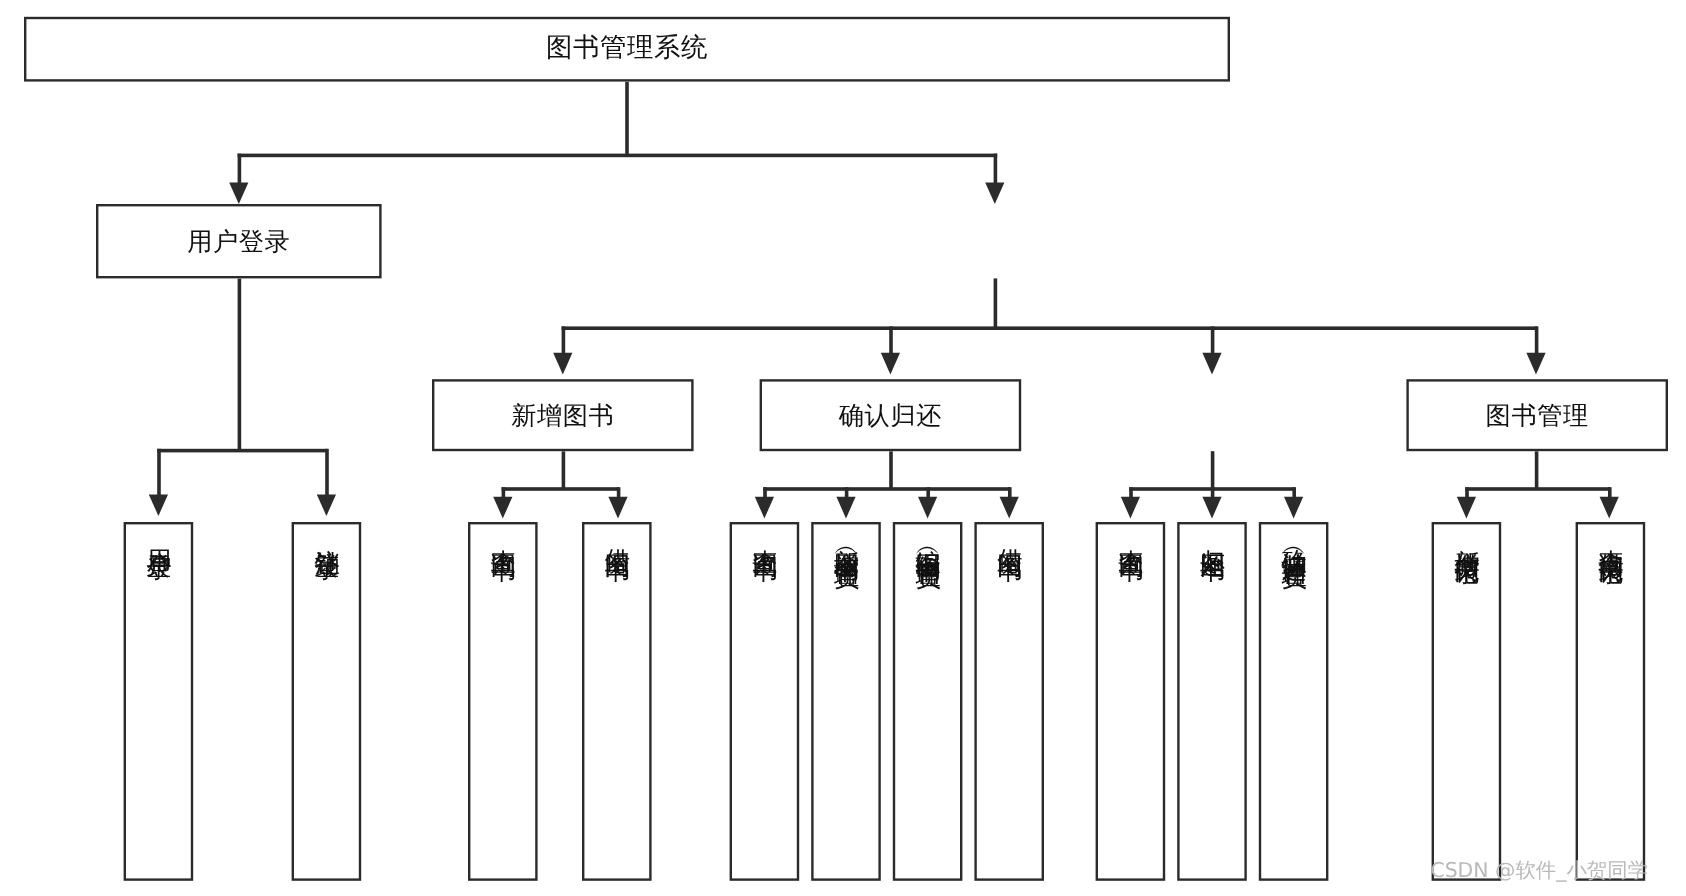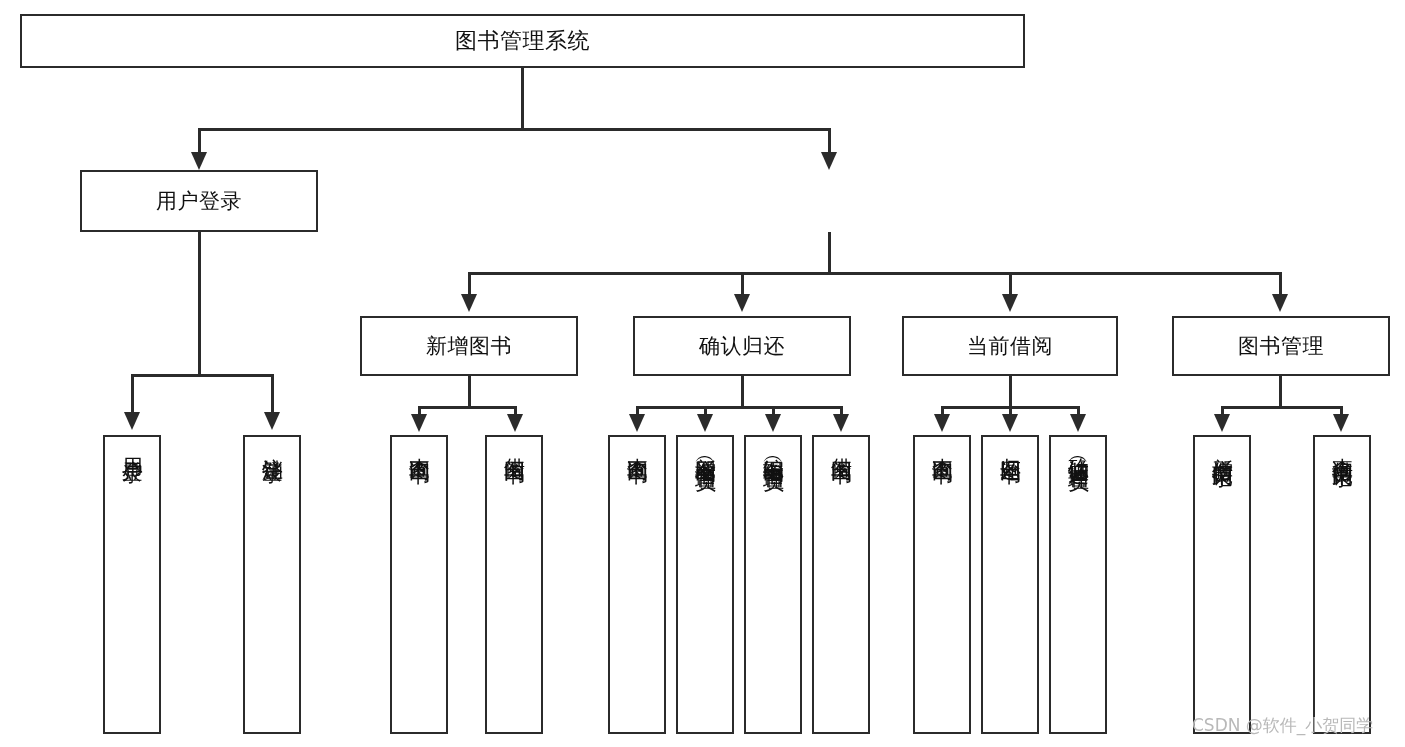--- a/index.html
+++ b/index.html
@@ -156,23 +156,20 @@
 
 
   <div class="node h" style="left:360px; top:316px; width:218px; height:60px;">
     <span class="label">新增图书</span>
   </div>
 
   <div class="node h" style="left:633px; top:316px; width:218px; height:60px;">
     <span class="label">确认归还</span>
   </div>
 
-  <div class="node h" style="left:902px; top:316px; width:216px; height:60px;">
-    <span class="label">当前借阅</span>
-  </div>
 
   <div class="node h" style="left:1172px; top:316px; width:218px; height:60px;">
     <span class="label">图书管理</span>
   </div>
 
   <div class="node v" style="left:103px; top:435px; width:58px; height:299px;">
     <span class="label">用户登录</span>
   </div>
 
   <div class="node v" style="left:243px; top:435px; width:58px; height:299px;">

